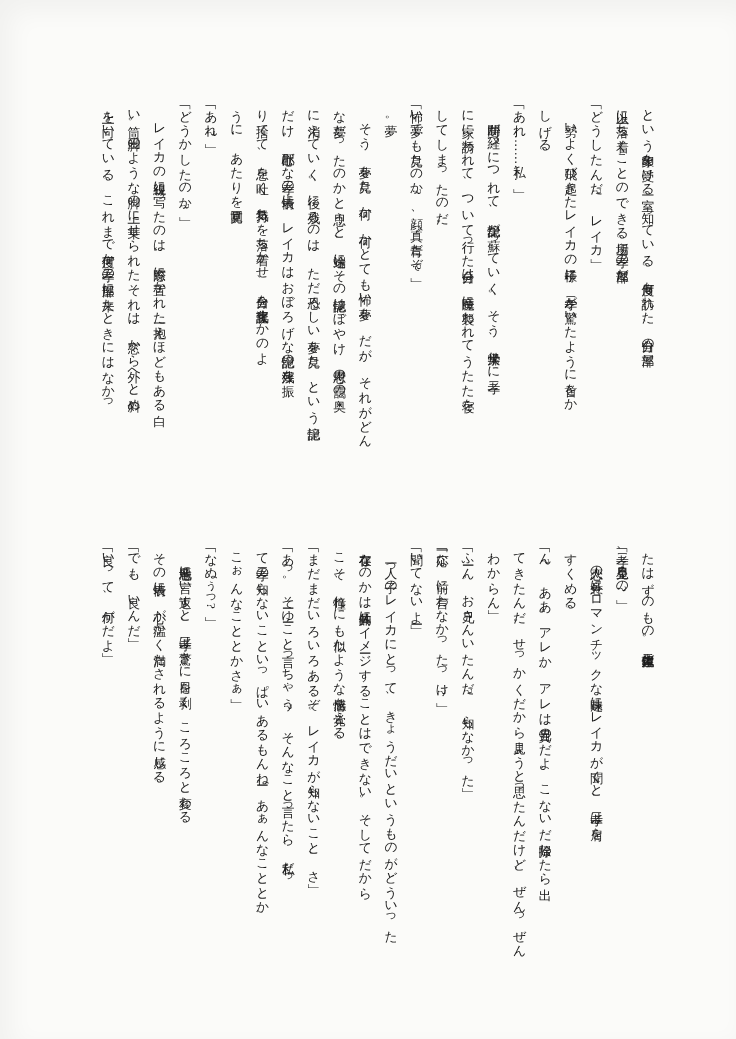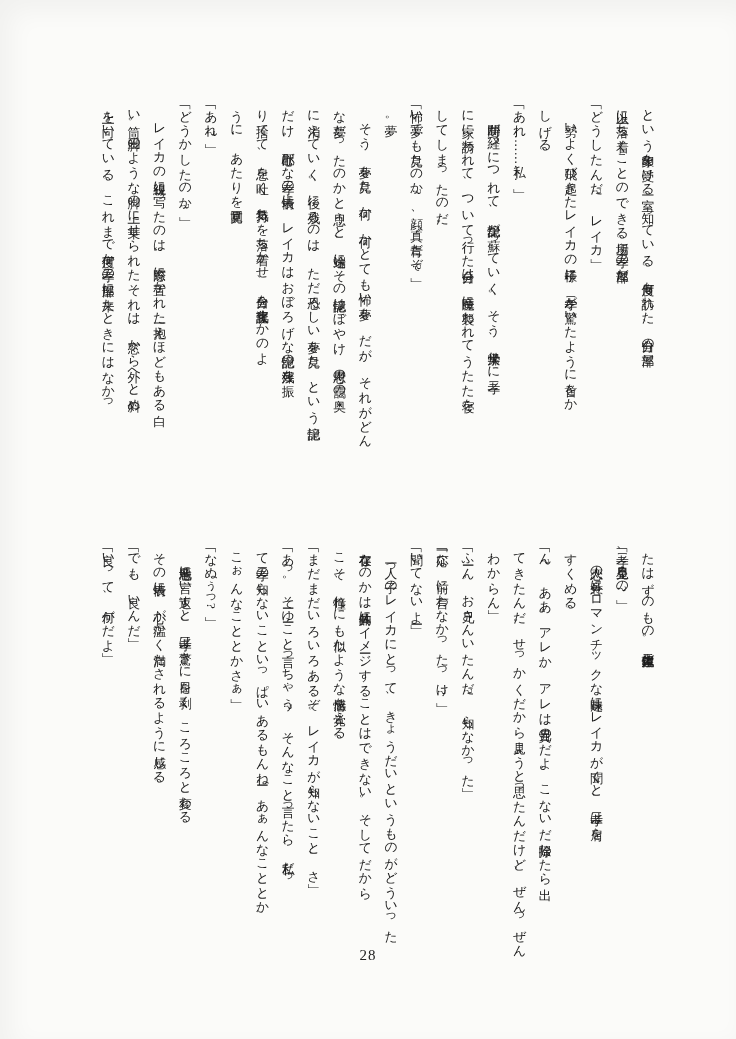--- a/index.html
+++ b/index.html
@@ -91,14 +91,13 @@
       <div class="col">「まだまだいろいろあるぞ。レイカが知らないこと、さ」</div>
       <div class="col">「あっ。そーゆーこと言っちゃう?　そんなこと言ったら、私だっ</div>
       <div class="col">て孝二の知らないこといっぱいあるもんねー。あぁんなこととか、</div>
       <div class="col">こぉんなこととかさぁ」</div>
       <div class="col">「なぬぅっ?」</div>
       <div class="col indent">意地悪に言い返すと、孝二は驚きに目を剥く。ころころと変わる</div>
       <div class="col">その表情に、心が温かく満たされるように感じる。</div>
       <div class="col">「でも、良いんだ」</div>
       <div class="col">「良いって、何がだよ」</div>
     </div>
-  <div class="folio">28</div>
 </div>
 
 </body></html>

